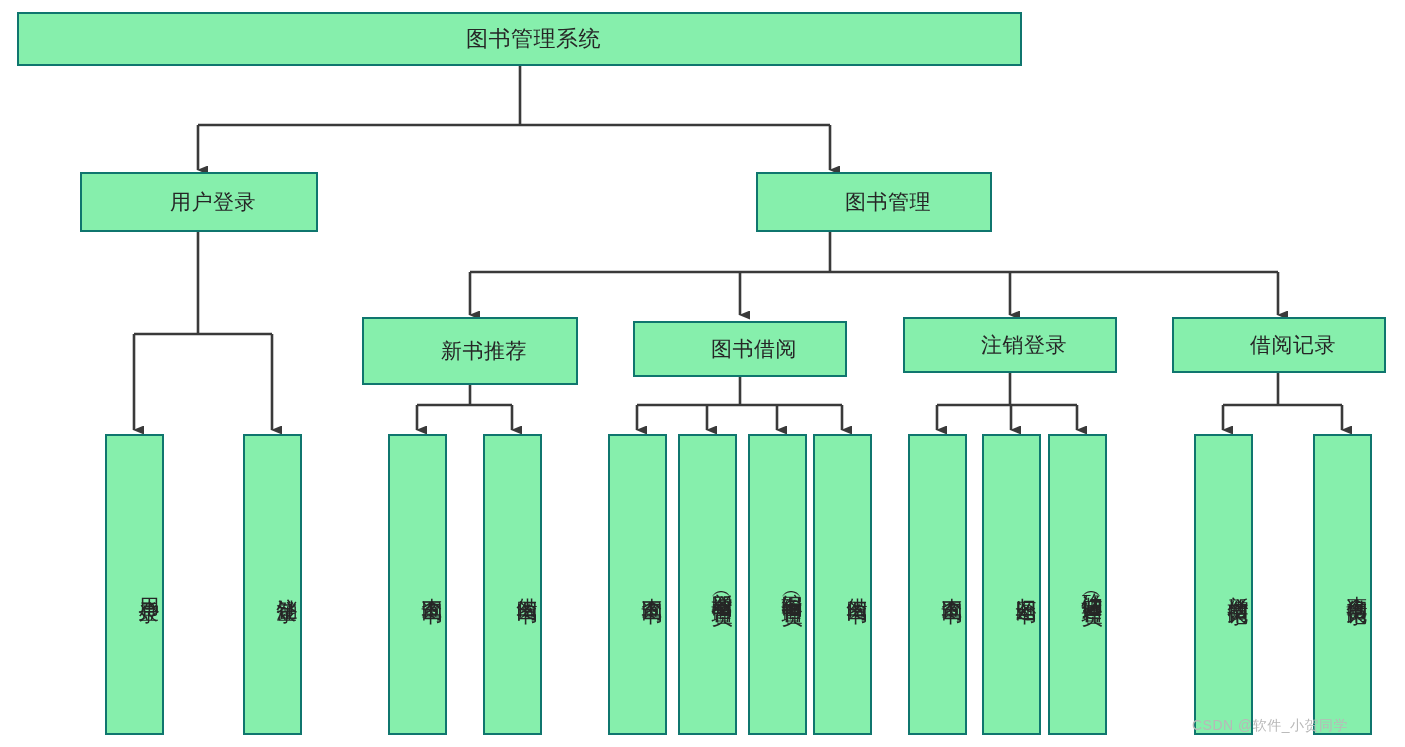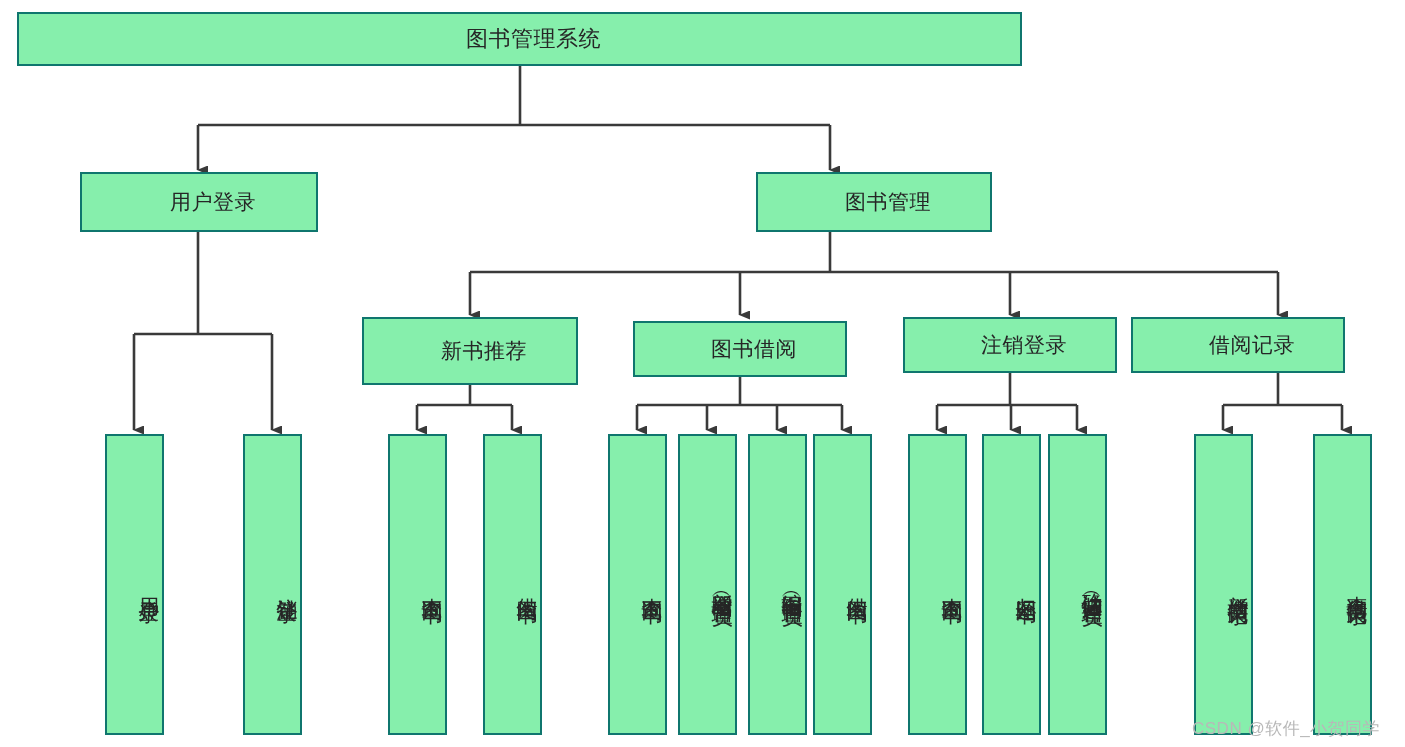--- a/index.html
+++ b/index.html
@@ -58,21 +58,21 @@
     justify-content: center;
     white-space: normal;
   }
   .node.vertical .vlabel {
     writing-mode: vertical-rl;
     text-orientation: upright;
     display: block;
   }
   .watermark {
     position: absolute;
-    font-size: 17px;
+    font-size: 14px;
     color: #b8b8b8;
     white-space: nowrap;
     letter-spacing: 0.5px;
   }
 </style>
 </head>
 <body>
 
 <div id="diagram-root">
 
@@ -143,21 +143,21 @@
   </div>
 
   <div class="node horizontal" style="left:633px; top:321px; width:214px; height:56px;">
     <span>图书借阅</span>
   </div>
 
   <div class="node horizontal" style="left:903px; top:317px; width:214px; height:56px;">
     <span>注销登录</span>
   </div>
 
-  <div class="node horizontal" style="left:1131px; top:317px; width:214px; height:56px;">
+  <div class="node horizontal" style="left:1172px; top:317px; width:214px; height:56px;">
     <span>借阅记录</span>
   </div>
 
   <div class="node vertical" style="left:105px; top:434px; width:59px; height:301px;">
     <span class="vlabel">用户登录</span>
   </div>
 
   <div class="node vertical" style="left:243px; top:434px; width:59px; height:301px;">
     <span class="vlabel">注销登录</span>
   </div>

